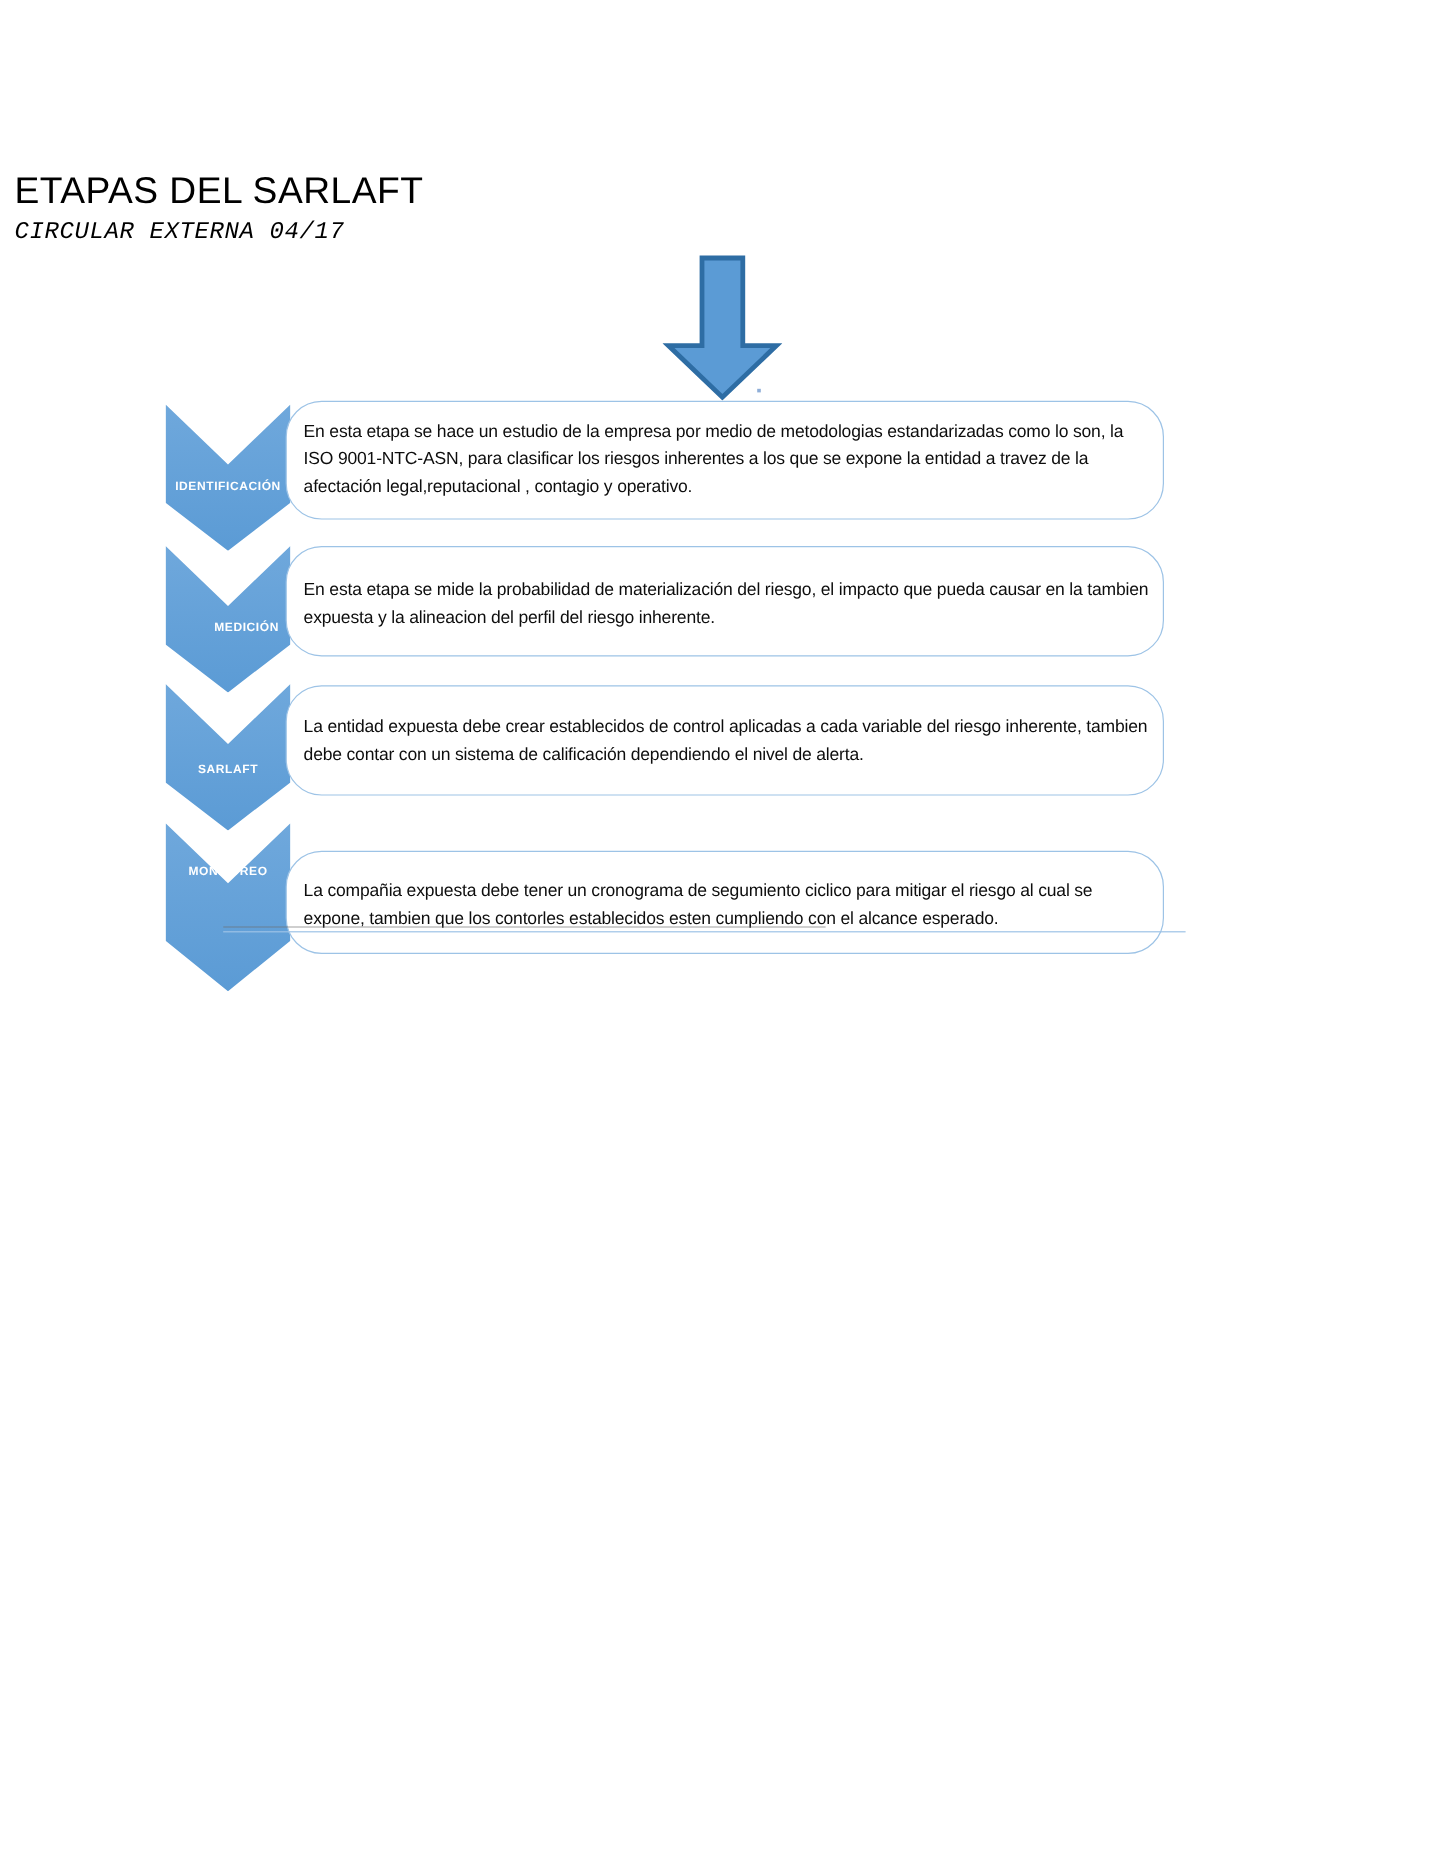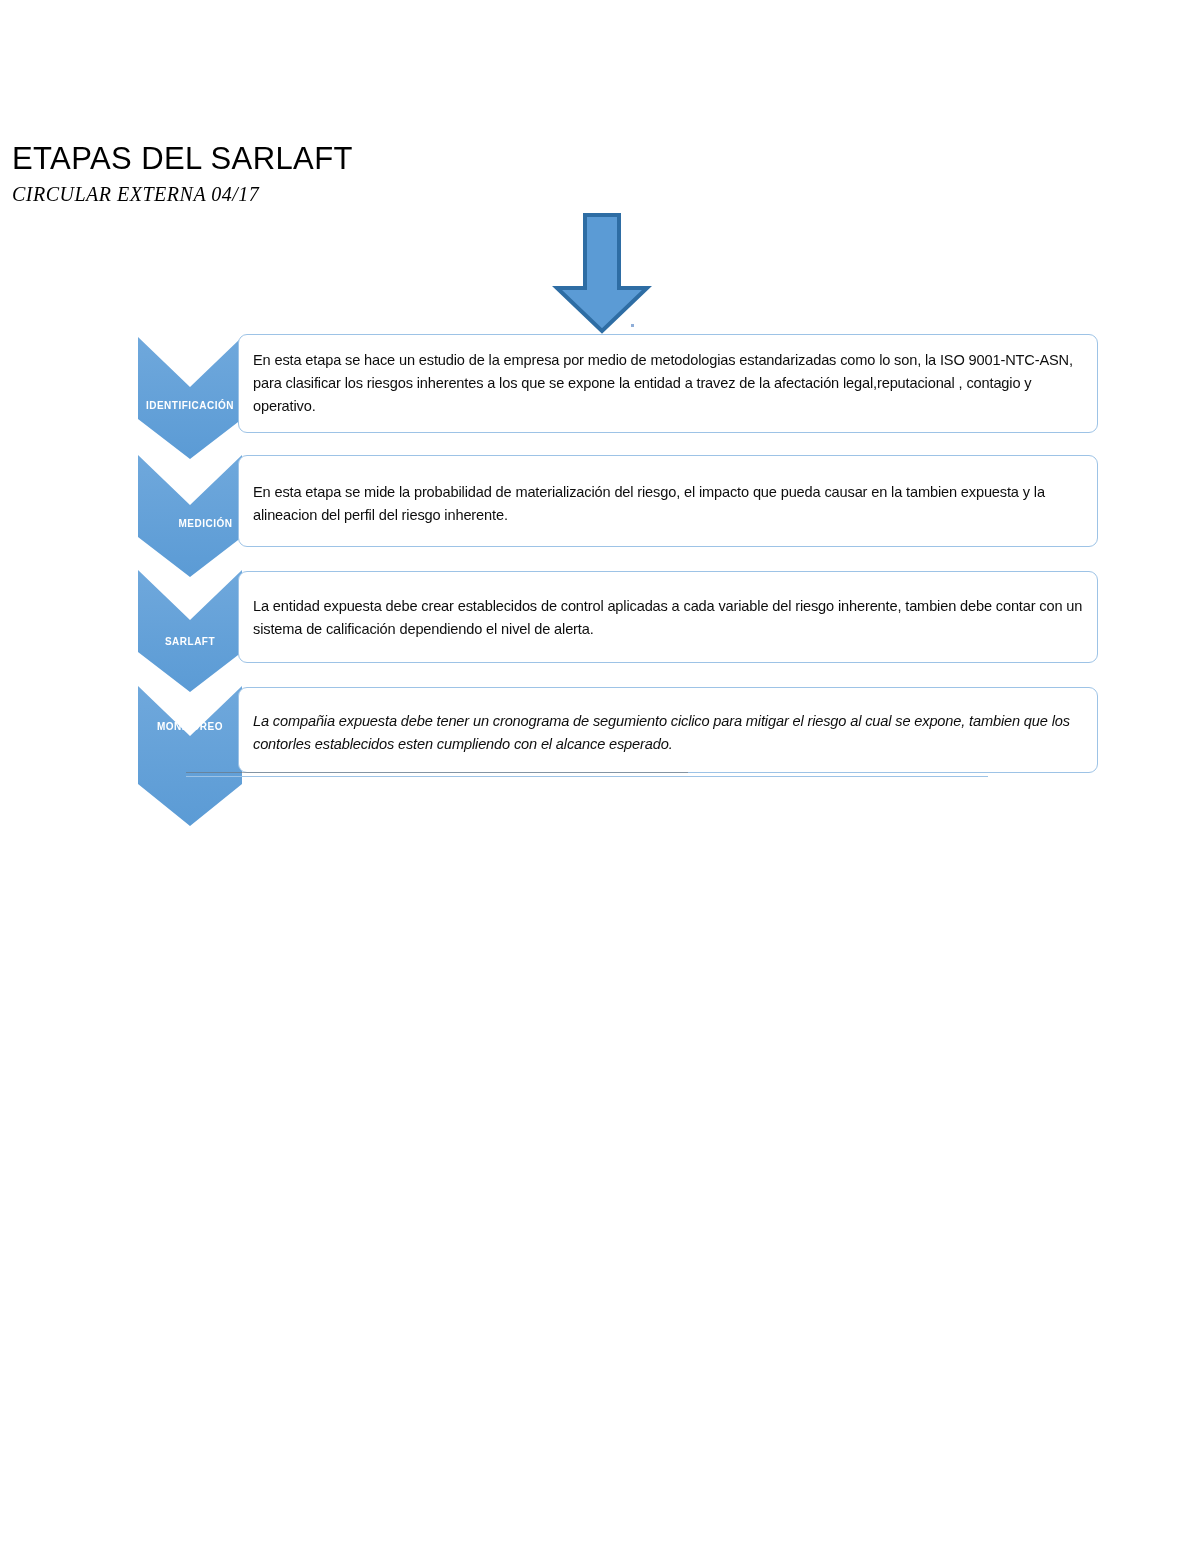--- a/index.html
+++ b/index.html
@@ -38,21 +38,21 @@
     font-family: "Liberation Sans", sans-serif;
     font-size: 31px;
     font-weight: 400;
     letter-spacing: 0.4px;
     line-height: 38px;
     color: #000000;
     margin: 0;
     padding-left: 12px;
   }
   .doc-subtitle {
-    font-family: Liberation Serif, serif;
+    font-family: Liberation Mono, monospace;
     font-size: 20px;
     font-style: italic;
     font-weight: 400;
     letter-spacing: 0.5px;
     line-height: 26px;
     color: #000000;
     margin: 3px 0 0 0;
     padding-left: 12px;
   }
 
@@ -105,24 +105,24 @@
     font-weight: 700;
     letter-spacing: 0.5px;
     line-height: 12px;
     white-space: nowrap;
   }
 
   
   .stage-box {
     position: absolute;
     left: 238px;
-    width: 860px;
+    width: 732px;
     background: #ffffff;
     border: 1.4px solid #9dc3e6;
-    border-radius: 9px;
+    border-radius: 30px;
   }
   .stage-text {
     position: absolute;
     left: 14px;
     right: 10px;
     font-family: "Liberation Sans", sans-serif;
     font-size: 14.6px;
     line-height: 23px;
     color: #0d0d0d;
     letter-spacing: -0.15px;
@@ -231,21 +231,21 @@
           <linearGradient id="g4" x1="0" y1="0" x2="0" y2="1">
             <stop offset="0%" stop-color="#6FA8DC"></stop>
             <stop offset="100%" stop-color="#5B9BD5"></stop>
           </linearGradient>
         </defs>
         <polygon points="0,0 52,50 104,0 104,98 52,140 0,98" fill="url(#g4)"></polygon>
       </svg>
     </div>
     <div class="chev-label" style="top:721px;">MONITOREO</div>
 
-    <div class="stage-box" style="top:687px; height:86px;font-style:italic;">
+    <div class="stage-box" style="top:709px; height:86px;">
       <div class="stage-text" style="top:22px;"> La compañia expuesta debe  tener un cronograma de segumiento ciclico para mitigar el riesgo al cual se expone, tambien que los contorles establecidos esten cumpliendo con el alcance  esperado.</div>
     </div>
   </div>
 
   <div class="stray-line-2"></div>
   <div class="stray-line"></div>
 
 </div>
 
 </body></html>

